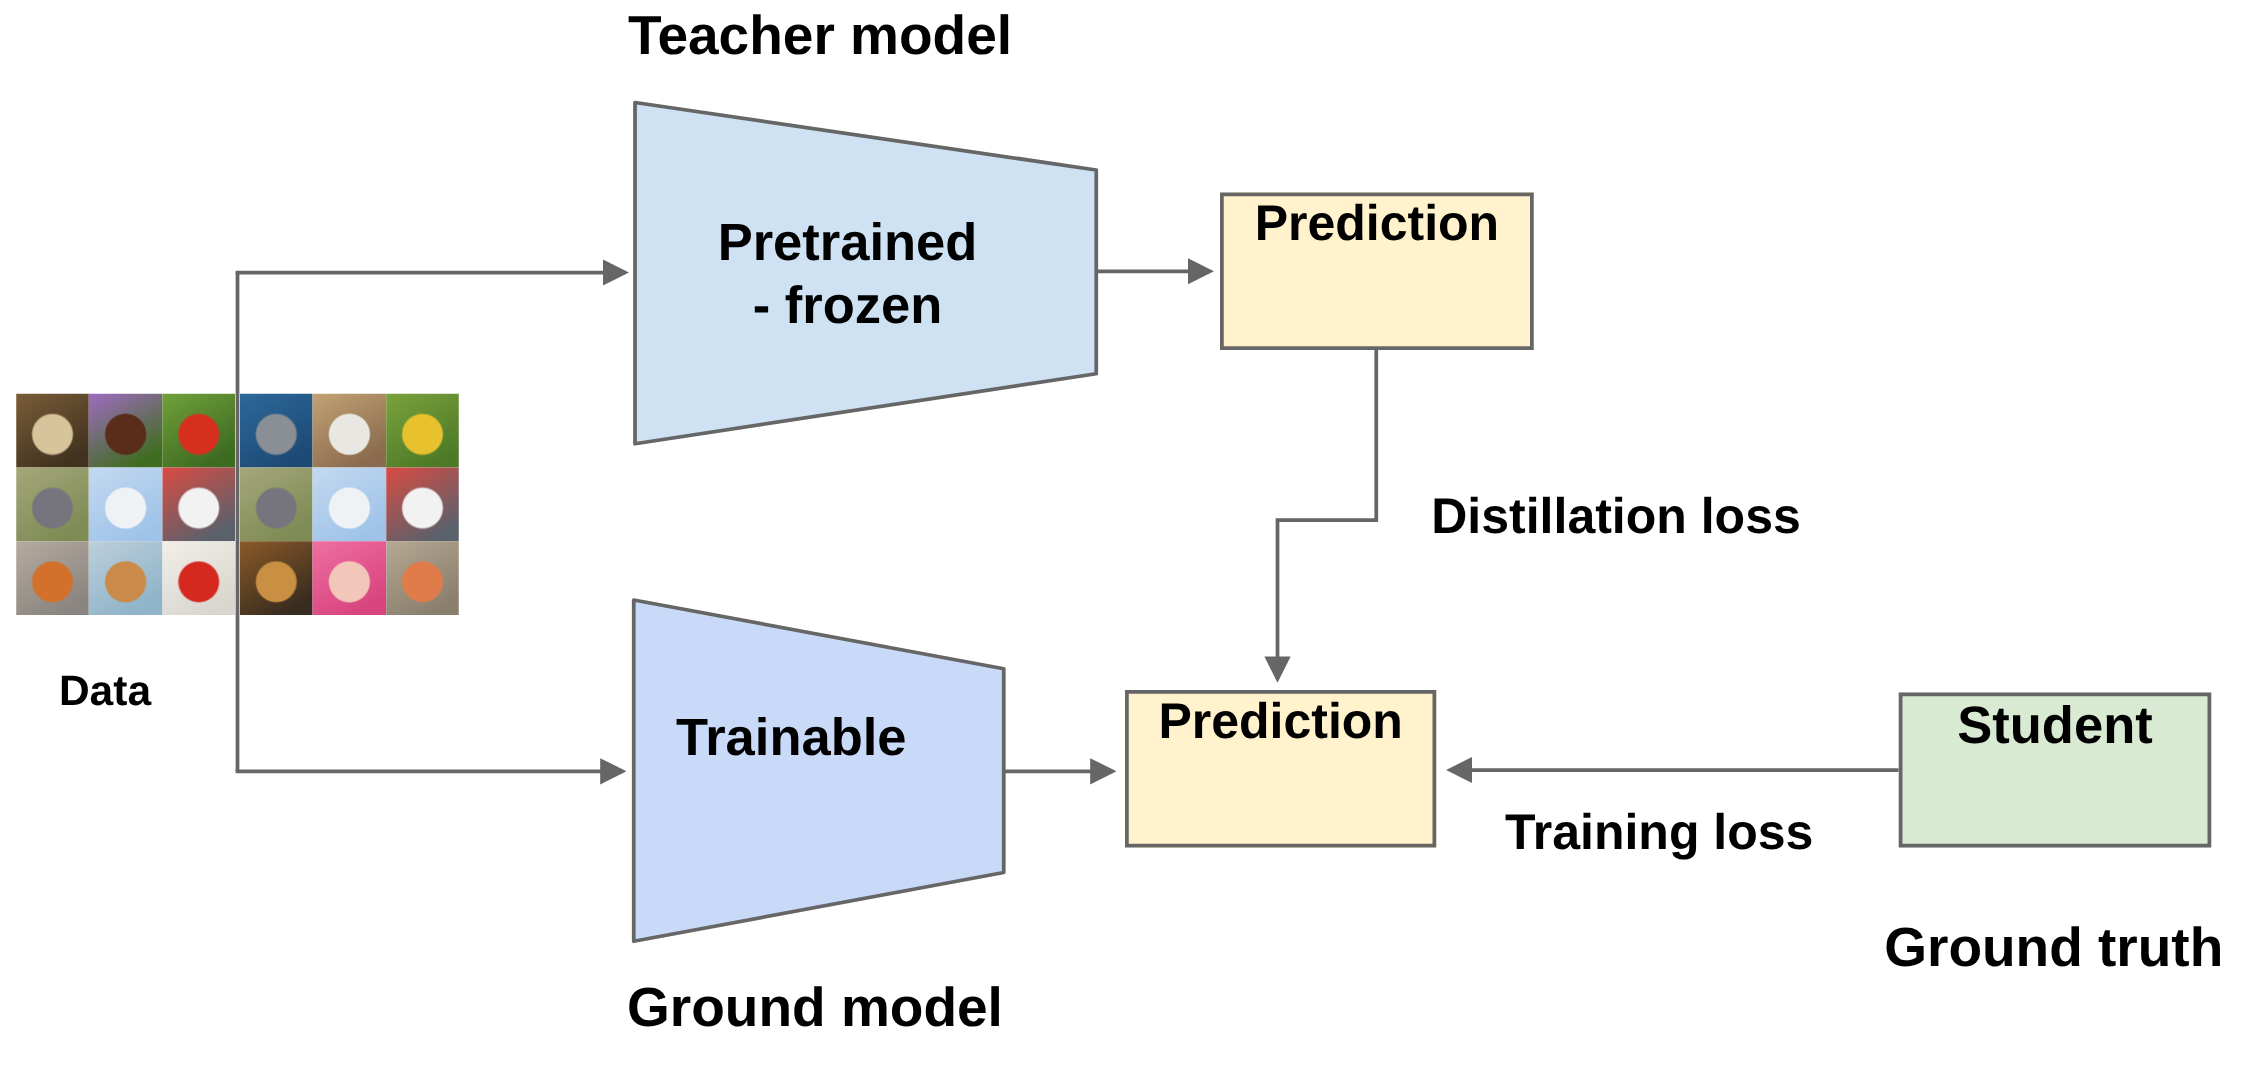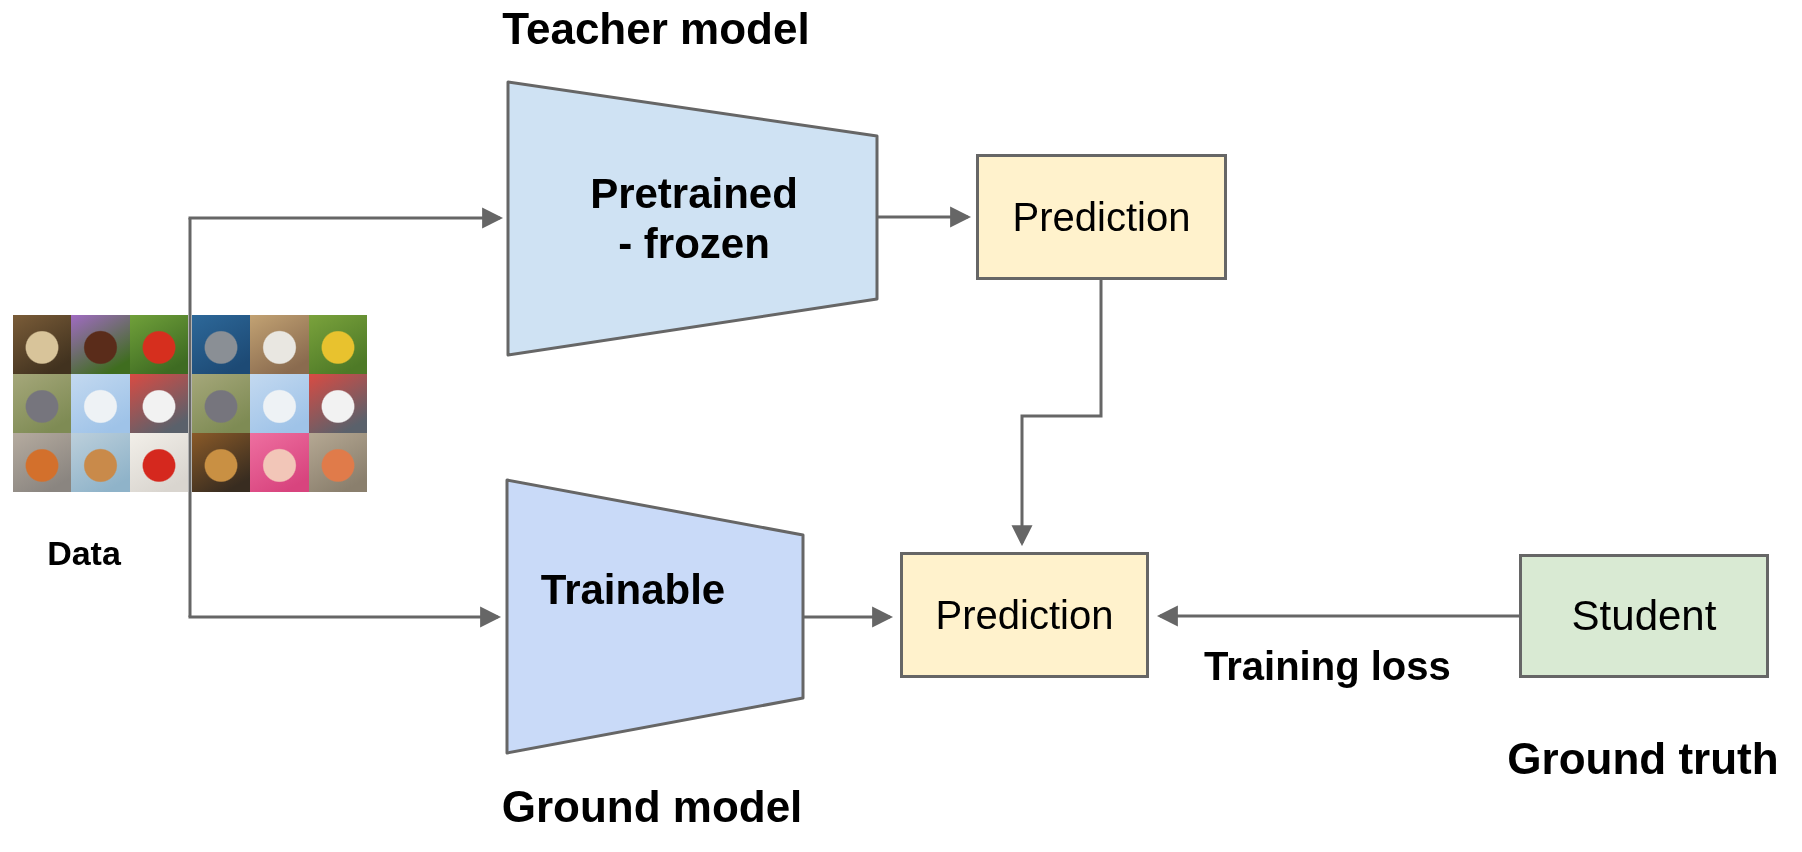--- a/index.html
+++ b/index.html
@@ -3,22 +3,22 @@
 <meta charset="utf-8">
 <style>
   html,body{margin:0;padding:0;background:#fff;}
   #canvas{
     position:relative;width:1802px;height:852px;background:#fff;overflow:hidden;
     font-family:"Liberation Sans","DejaVu Sans",sans-serif;color:#000;
   }
   #connector-layer{position:absolute;left:0;top:0;width:1802px;height:852px;}
   .shape-box{
     position:absolute;box-sizing:border-box;border:3px solid #666;
-    display:flex;align-items:center;justify-content:center;
-    font-weight:normal;font-size:40px;line-height:1.1;
+    display:flex;justify-content:center;
+    font-weight:bold;font-size:40px;line-height:1.1;
   }
   .big-label{
     position:absolute;font-weight:bold;font-size:44px;line-height:1.15;
     text-align:center;white-space:nowrap;
   }
   .loss-label{
     position:absolute;font-weight:bold;font-size:40px;line-height:1.1;white-space:nowrap;
   }
   .trap-label{
     position:absolute;display:flex;flex-direction:column;align-items:center;justify-content:center;
@@ -91,24 +91,25 @@
     </div>
 
   <div class="big-label" style="left:446px;top:4px;width:420px;">Teacher model</div>
 
   <div class="big-label" style="left:446px;top:782px;width:412px;">Ground model</div>
 
   <div class="big-label" style="left:4px;top:534px;width:160px;font-size:34px;">Data</div>
 
   <div class="big-label" style="left:1472px;top:734px;width:342px;">Ground truth</div>
 
+  <div class="loss-label" style="left:1145px;top:391px;">Distillation loss</div>
 
   <div class="loss-label" style="left:1204px;top:644px;">Training loss</div>
 
-  <div class="trap-label" style="left:516px;top:82px;width:294px;height:273px;padding-left:31px;">
+  <div class="trap-label" style="left:500px;top:82px;width:294px;height:273px;padding-left:31px;">
     <span>Pretrained</span>
     <span>- frozen</span>
   </div>
   <div class="trap-label" style="left:507px;top:453px;width:252px;height:273px;">
     <span>Trainable</span>
   </div>
 
   <div class="shape-box" style="left: 976px; top: 154px; width: 251px; height: 126px; background: rgb(255, 242, 204);">
     <span>Prediction</span>
   </div>

